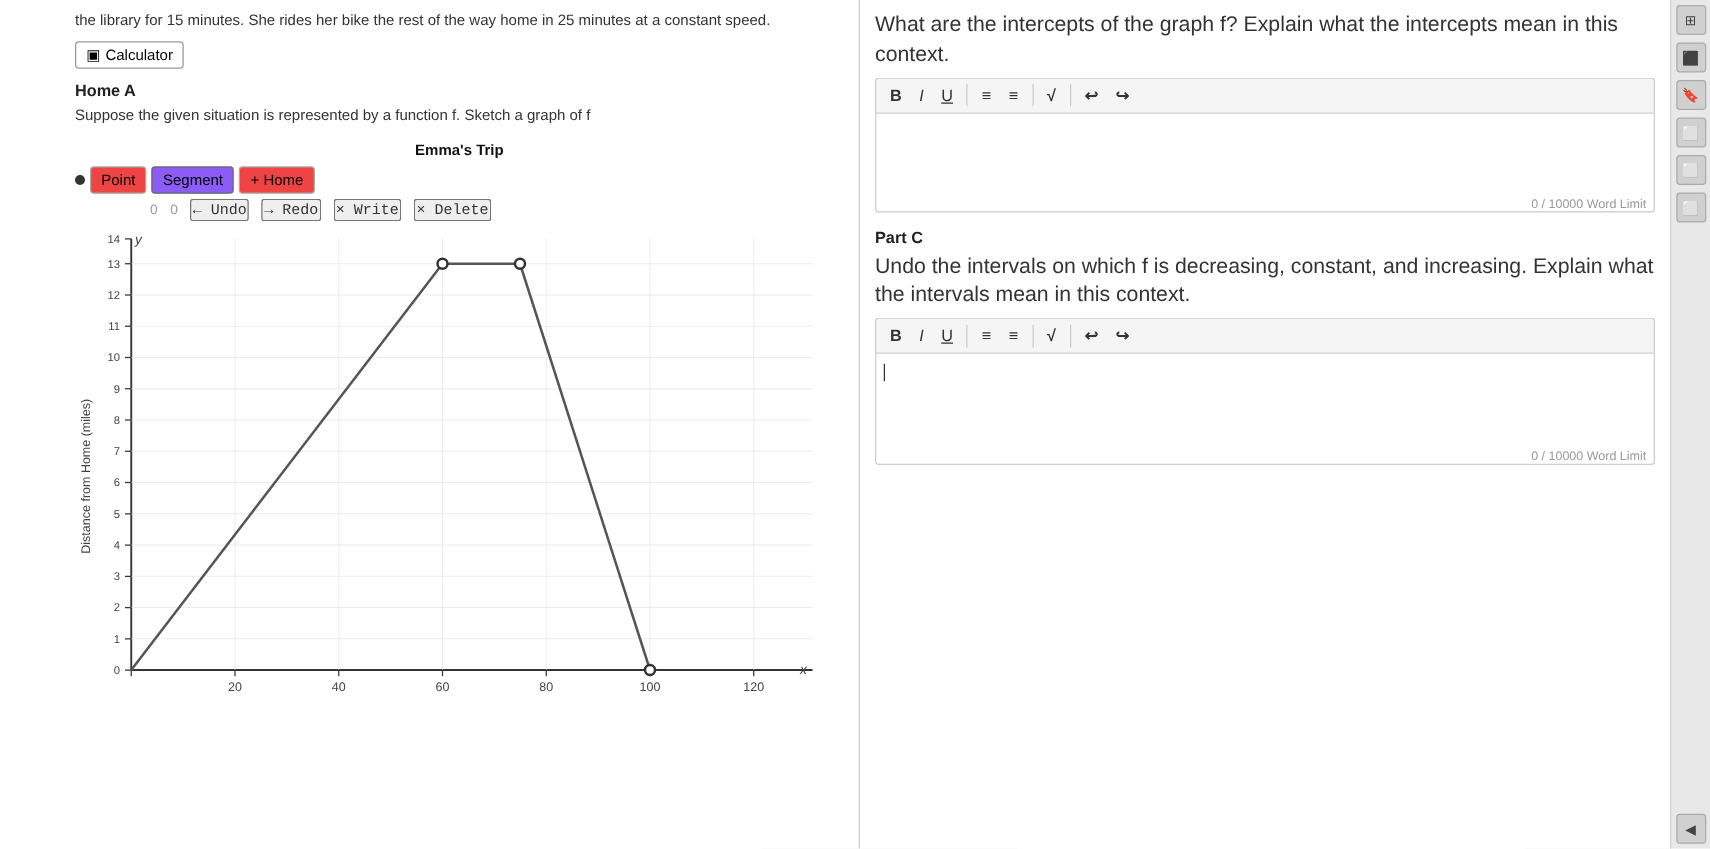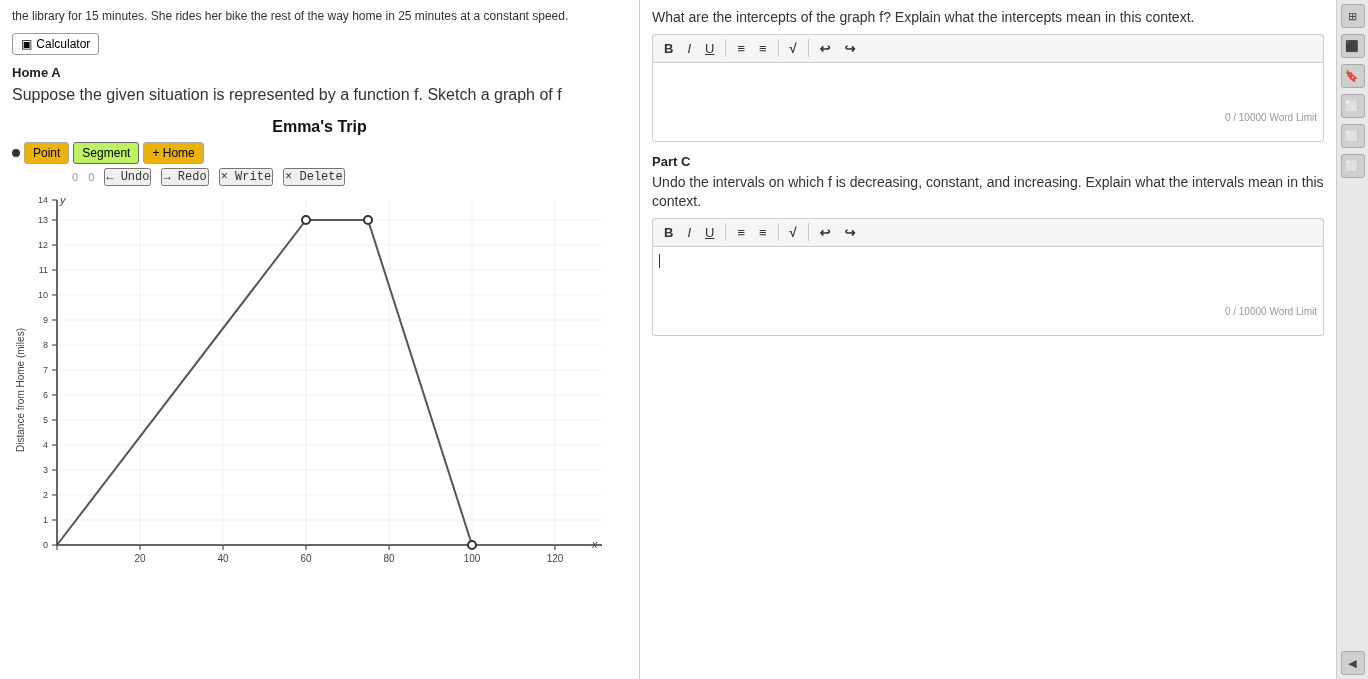--- a/index.html
+++ b/index.html
@@ -10,20 +10,21 @@
       display: flex;
       width: 1368px;
       min-height: 679px;
       overflow: hidden;
     }
     .main-content {
       flex: 1;
       display: flex;
       background: #fff;
       overflow: hidden;
+      padding-left: 48px;
     }
     .left-panel {
       width: 640px;
       padding: 8px 12px;
       border-right: 1px solid #ccc;
       overflow-y: auto;
     }
     .right-panel {
       flex: 1;
       padding: 8px 12px;
@@ -70,52 +71,52 @@
       cursor: pointer;
       margin-bottom: 10px;
     }
     .part-label {
       font-size: 13px;
       font-weight: bold;
       margin-bottom: 4px;
       color: #222;
     }
     .part-text {
-      font-size: 16px;
+      font-size: 12px;
       color: #333;
       margin-bottom: 8px;
       line-height: 1.4;
     }
     .graph-title {
-      font-size: 16px;
+      font-size: 12px;
       font-weight: bold;
       text-align: center;
       margin-bottom: 6px;
       color: #111;
     }
     .graph-toolbar {
       display: flex;
       align-items: center;
       gap: 8px;
       margin-bottom: 4px;
       flex-wrap: wrap;
     }
     .tool-btn {
       display: inline-flex;
       align-items: center;
       gap: 3px;
       padding: 3px 8px;
       border: 1px solid #aaa;
       border-radius: 3px;
-      background: #eab308;
+      background: #ef4444;
       font-size: 12px;
       cursor: pointer;
     }
     .tool-btn.active {
-      background: #bef264;
+      background: #8b5cf6;
       border-color: #666;
       text-align: center;
     }
     .tool-dot {
       width: 8px;
       height: 8px;
       background: #333;
       border-radius: 50%;
     }
     .graph-actions {
@@ -175,27 +176,27 @@
     .rt-area {
       border: 1px solid #ccc;
       border-radius: 0 0 3px 3px;
       min-height: 80px;
       padding: 6px;
       background: #fff;
       position: relative;
     }
     .word-limit {
       position: absolute;
-      bottom: 18px;
+      bottom: 0;
       right: 6px;
       font-size: 10px;
       color: #999;
     }
     .question-text {
-      font-size: 14px;
+      font-size: 17px;
       color: #333;
       margin-bottom: 6px;
       line-height: 1.4;
     }
     .section-gap { margin-bottom: 12px; }
   </style>
 </head>
 <body>
 
 <div class="main-content">

